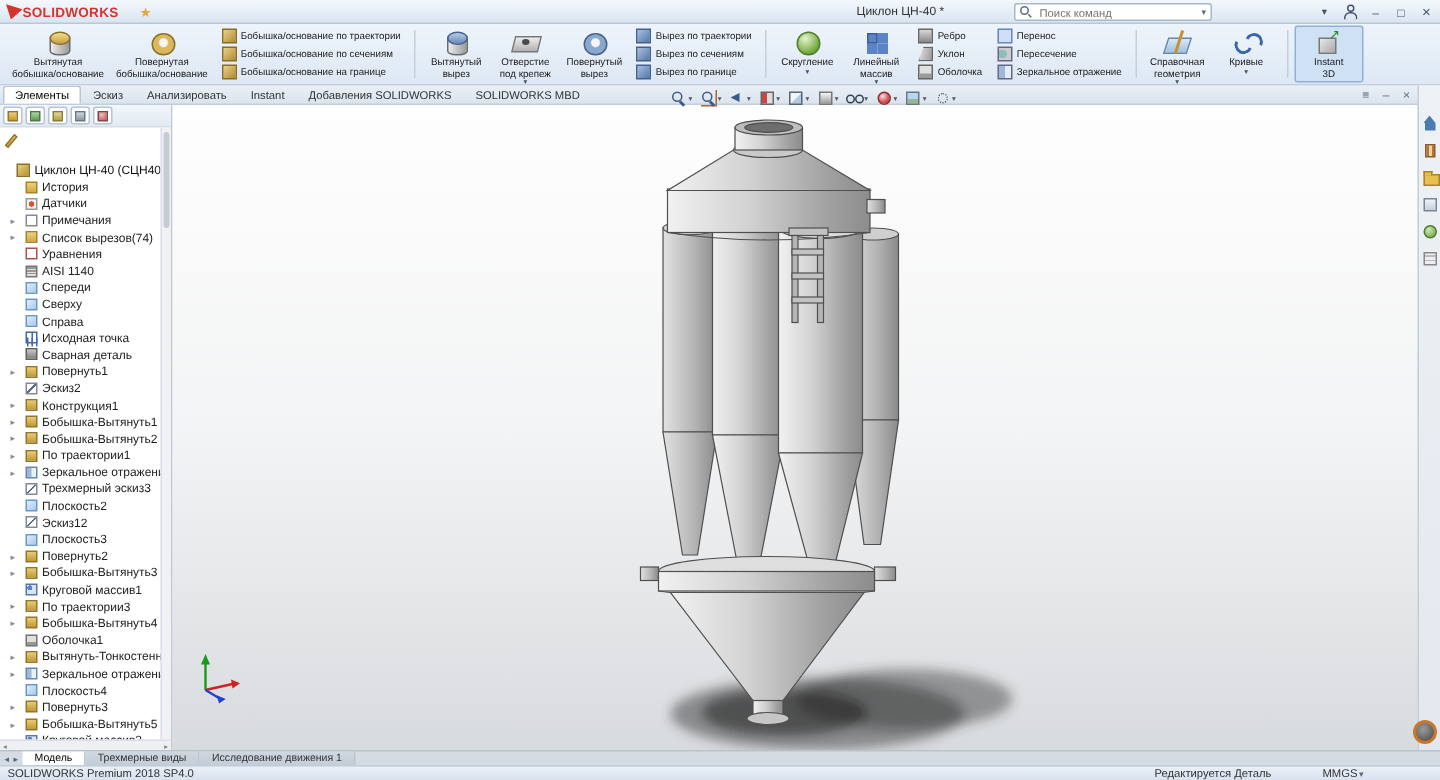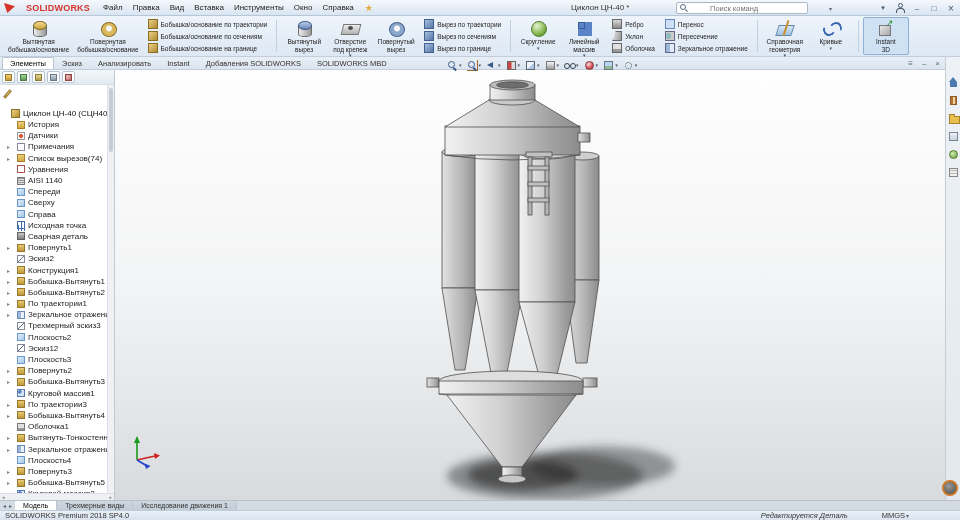--- a/index.html
+++ b/index.html
@@ -4,29 +4,29 @@
 <style>
   html,body{margin:0;padding:0;background:#9aa3ad;}
   *{box-sizing:border-box;}
   .app{position:relative;width:960px;height:520px;overflow:hidden;background:#dfe8f2;
        font-family:"Liberation Sans",sans-serif;font-size:8px;color:#222;}
 
   
   .titlebar{position:absolute;top:0;left:0;right:0;height:16px;
     background:linear-gradient(#f4f8fc,#d9e5f2);border-bottom:1px solid #b9c6d4;
     display:flex;align-items:center;padding:0 4px;}
-  .logo{display:flex;align-items:center;gap:11px;margin-right:8px;}
+  .logo{display:flex;align-items:center;gap:0;margin-right:8px;}
   .logo-mark{width:11px;height:11px;background:#d6352b;clip-path:polygon(0 8%,100% 38%,30% 100%);}
   .logo-text{color:#d6352b;font-weight:bold;font-size:9px;letter-spacing:.2px;}
   .menus{display:flex;}
   .menu{padding:2px 5px;font-size:8px;color:#222;cursor:default;}
   .star{color:#e8a93c;font-size:9px;margin-left:6px;}
   .doc-title{position:absolute;left:571px;top:3px;width:140px;text-align:left;font-size:8px;color:#333;}
   .search{position:absolute;right:152px;top:2px;width:132px;height:12px;background:#fff;
-    border:1px solid #a8b8c8;border-radius:2px;display:flex;align-items:center;padding:0 3px;gap:20px;}
+    border:1px solid #a8b8c8;border-radius:2px;display:flex;align-items:center;padding:0 3px;gap:3px;}
   .search input{border:0;outline:0;flex:1;font-size:7.5px;font-family:inherit;color:#777;background:transparent;}
   .mag{width:8px;height:8px;position:relative;flex:0 0 auto;}
   .mag::before{content:'';position:absolute;width:4px;height:4px;border:1px solid #5a6c84;border-radius:50%;left:0;top:0;}
   .mag::after{content:'';position:absolute;width:3px;height:1px;background:#5a6c84;transform:rotate(45deg);left:5px;top:6px;}
   .ddc{color:#667;font-size:6px;}
   .tb-icons{position:absolute;right:4px;top:2px;display:flex;gap:7px;align-items:center;height:12px;}
   .wc{width:10px;height:10px;display:flex;align-items:center;justify-content:center;color:#44536a;font-size:8px;position:relative;}
   .wc.options::before{content:'▾';font-size:7px;}
   .wc.user::before{content:'';position:absolute;top:0;left:3px;width:3px;height:3px;border:1px solid #44536a;border-radius:50%;}
   .wc.user::after{content:'';position:absolute;top:5px;left:1px;width:7px;height:4px;border:1px solid #44536a;border-bottom:0;border-radius:4px 4px 0 0;}
@@ -172,43 +172,33 @@
   .bottomtabs{position:absolute;left:0;right:0;bottom:10px;height:10px;background:#d4dbe3;
     border-top:1px solid #b8c2cc;display:flex;align-items:stretch;font-size:7px;}
   .bt-arrows{display:flex;align-items:center;padding:0 3px;gap:3px;color:#567;font-size:6px;}
   .btab{display:flex;align-items:center;padding:0 8px;border-right:1px solid #bcc6d0;color:#333;
     background:linear-gradient(#cfd7e0,#c3cdd8);cursor:default;}
   .btab.active{background:#fff;color:#000;}
   .statusbar{position:absolute;left:0;right:0;bottom:0;height:10px;
     background:linear-gradient(#eaf0f7,#d8e2ee);border-top:1px solid #c0ccd8;
     display:flex;align-items:center;padding:0 5px;font-size:7.5px;color:#333;}
   .sb-left{flex:1;}
-  .sb-mode{margin-right:34px;font-style:italic;}
+  .sb-mode{margin-right:34px;}
   .sb-units{margin-right:46px;display:flex;align-items:center;gap:1px;}
 </style>
 </head>
 <body>
 
 <div class="app">
 
   <div class="titlebar">
     <div class="logo">
       <span class="logo-mark"></span>
       <span class="logo-text">SOLIDWORKS</span>
     </div>
-    <nav class="menus">
-
-    <span class="menu">Файл</span>
-        <span class="menu">Правка</span>
-        <span class="menu">Вид</span>
-        <span class="menu">Вставка</span>
-        <span class="menu">Инструменты</span>
-        <span class="menu">Окно</span>
-        <span class="menu">Справка</span>
-      </nav>
     <span class="star">★</span>
     <div class="doc-title">Циклон ЦН-40 *</div>
     <div class="search">
       <span class="mag"></span>
       <input placeholder="Поиск команд" style="">
       <span class="ddc">▾</span>
     </div>
     <div class="tb-icons">
 
     <span class="wc options"></span>

